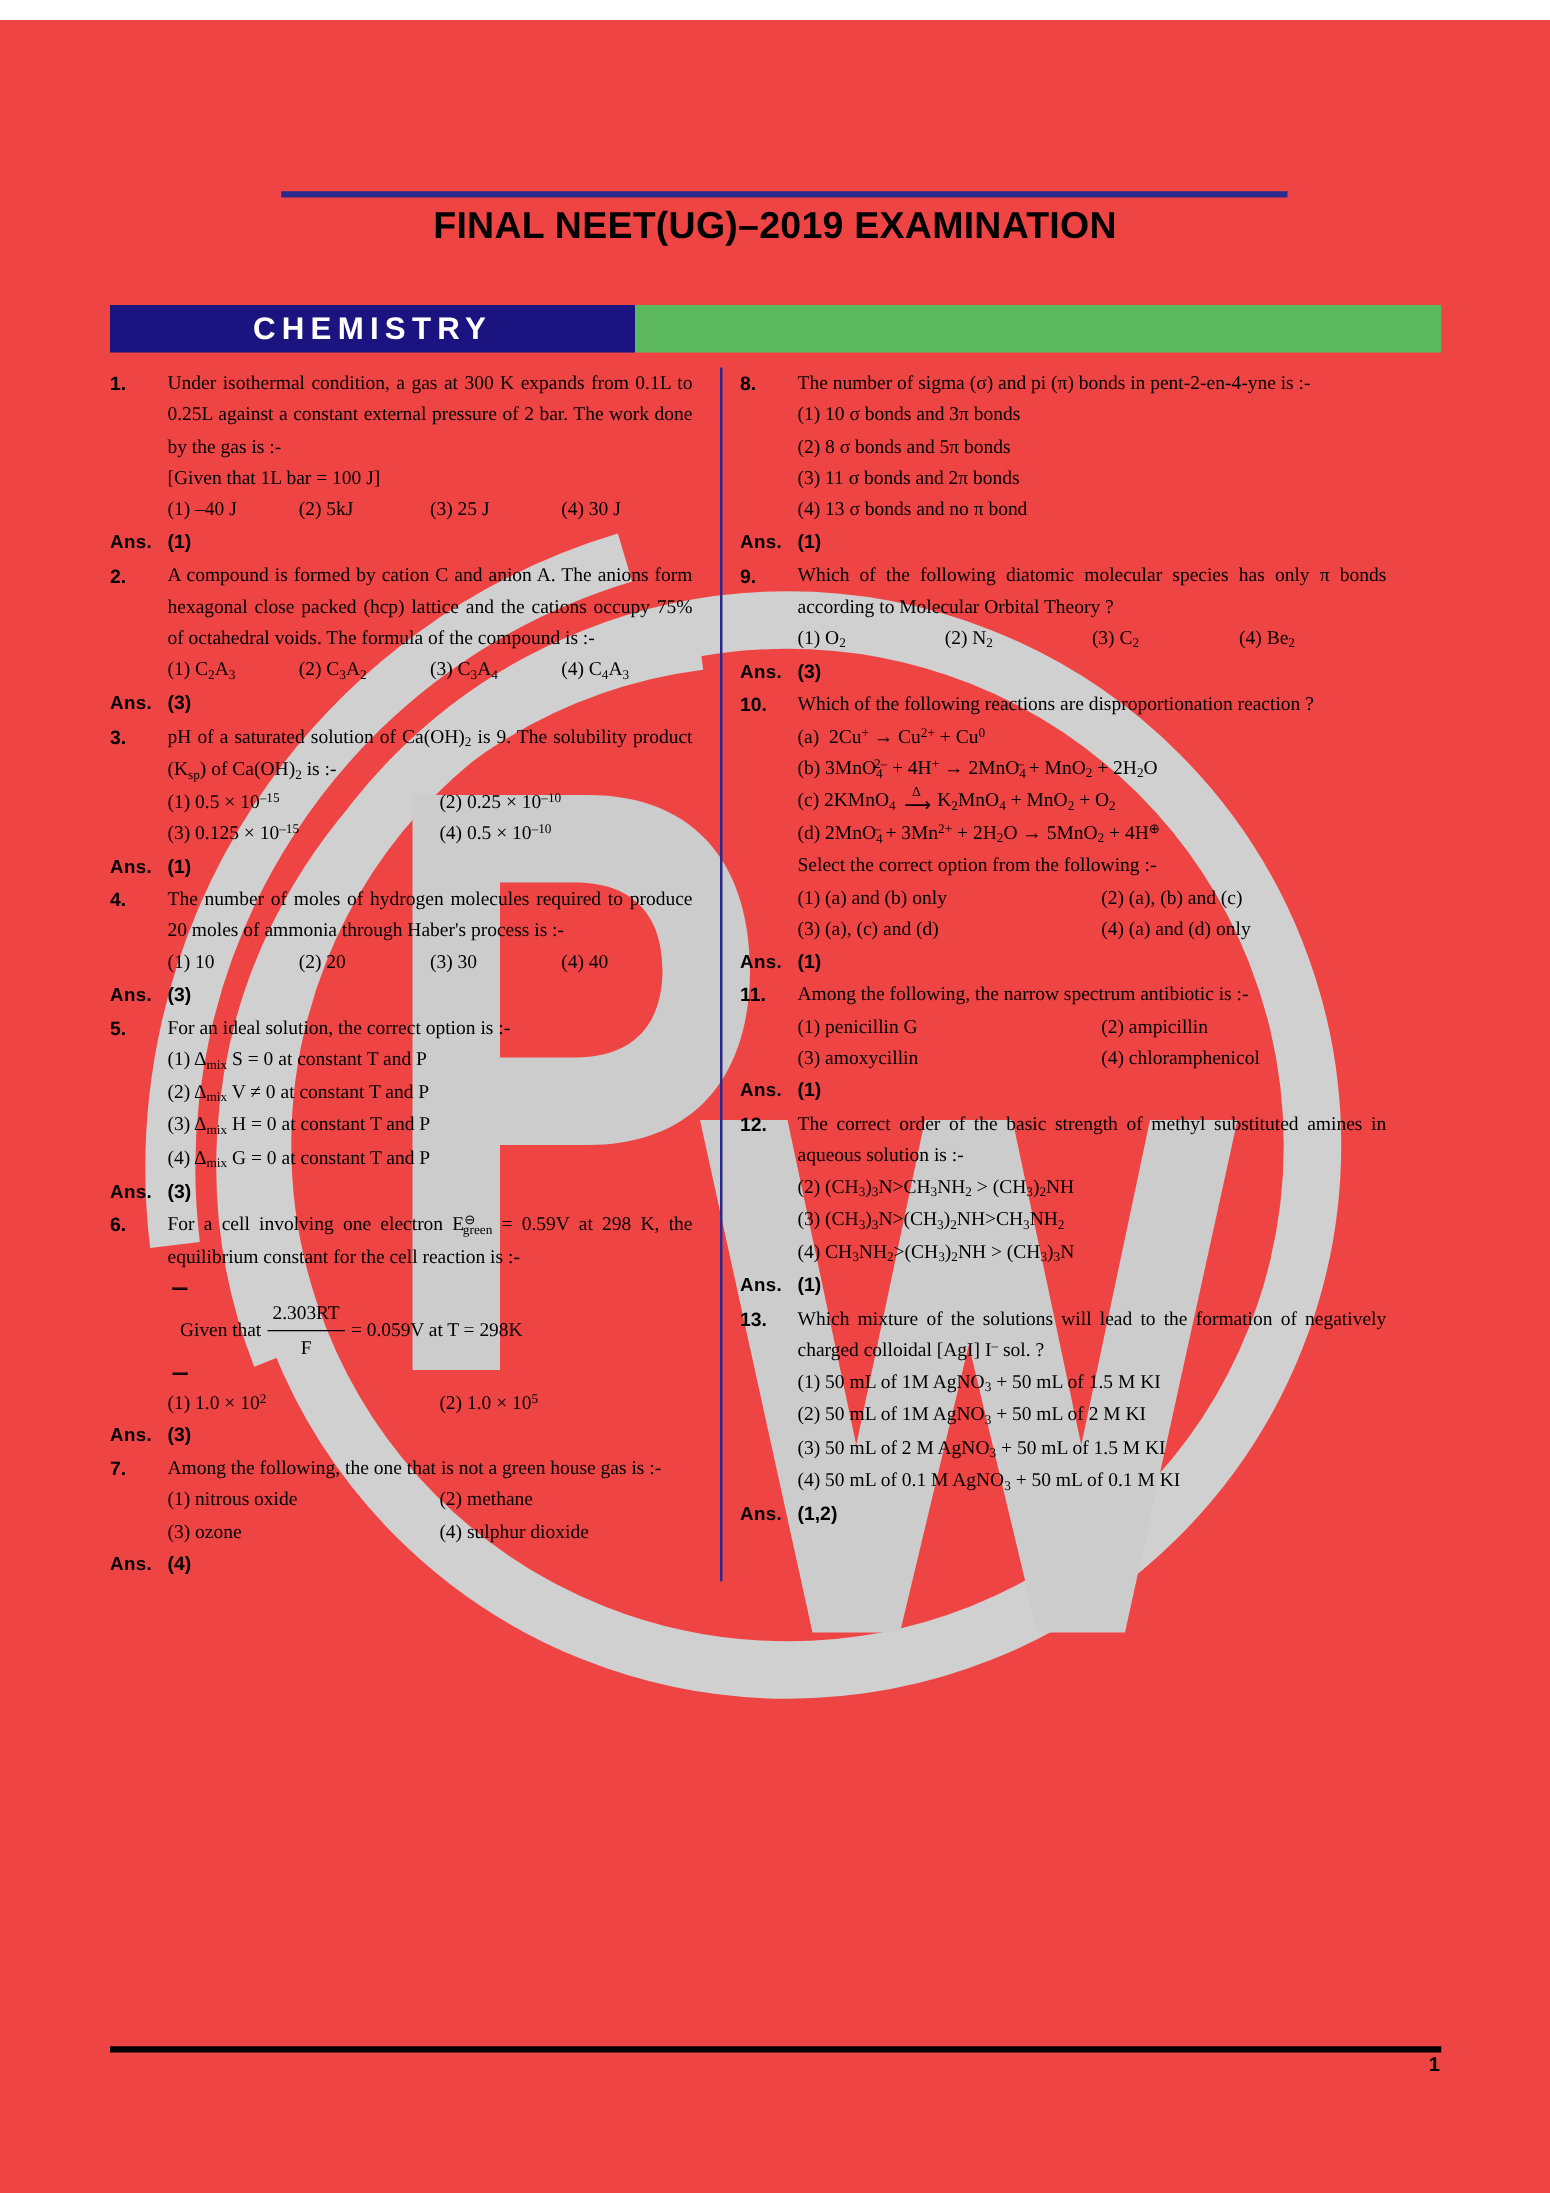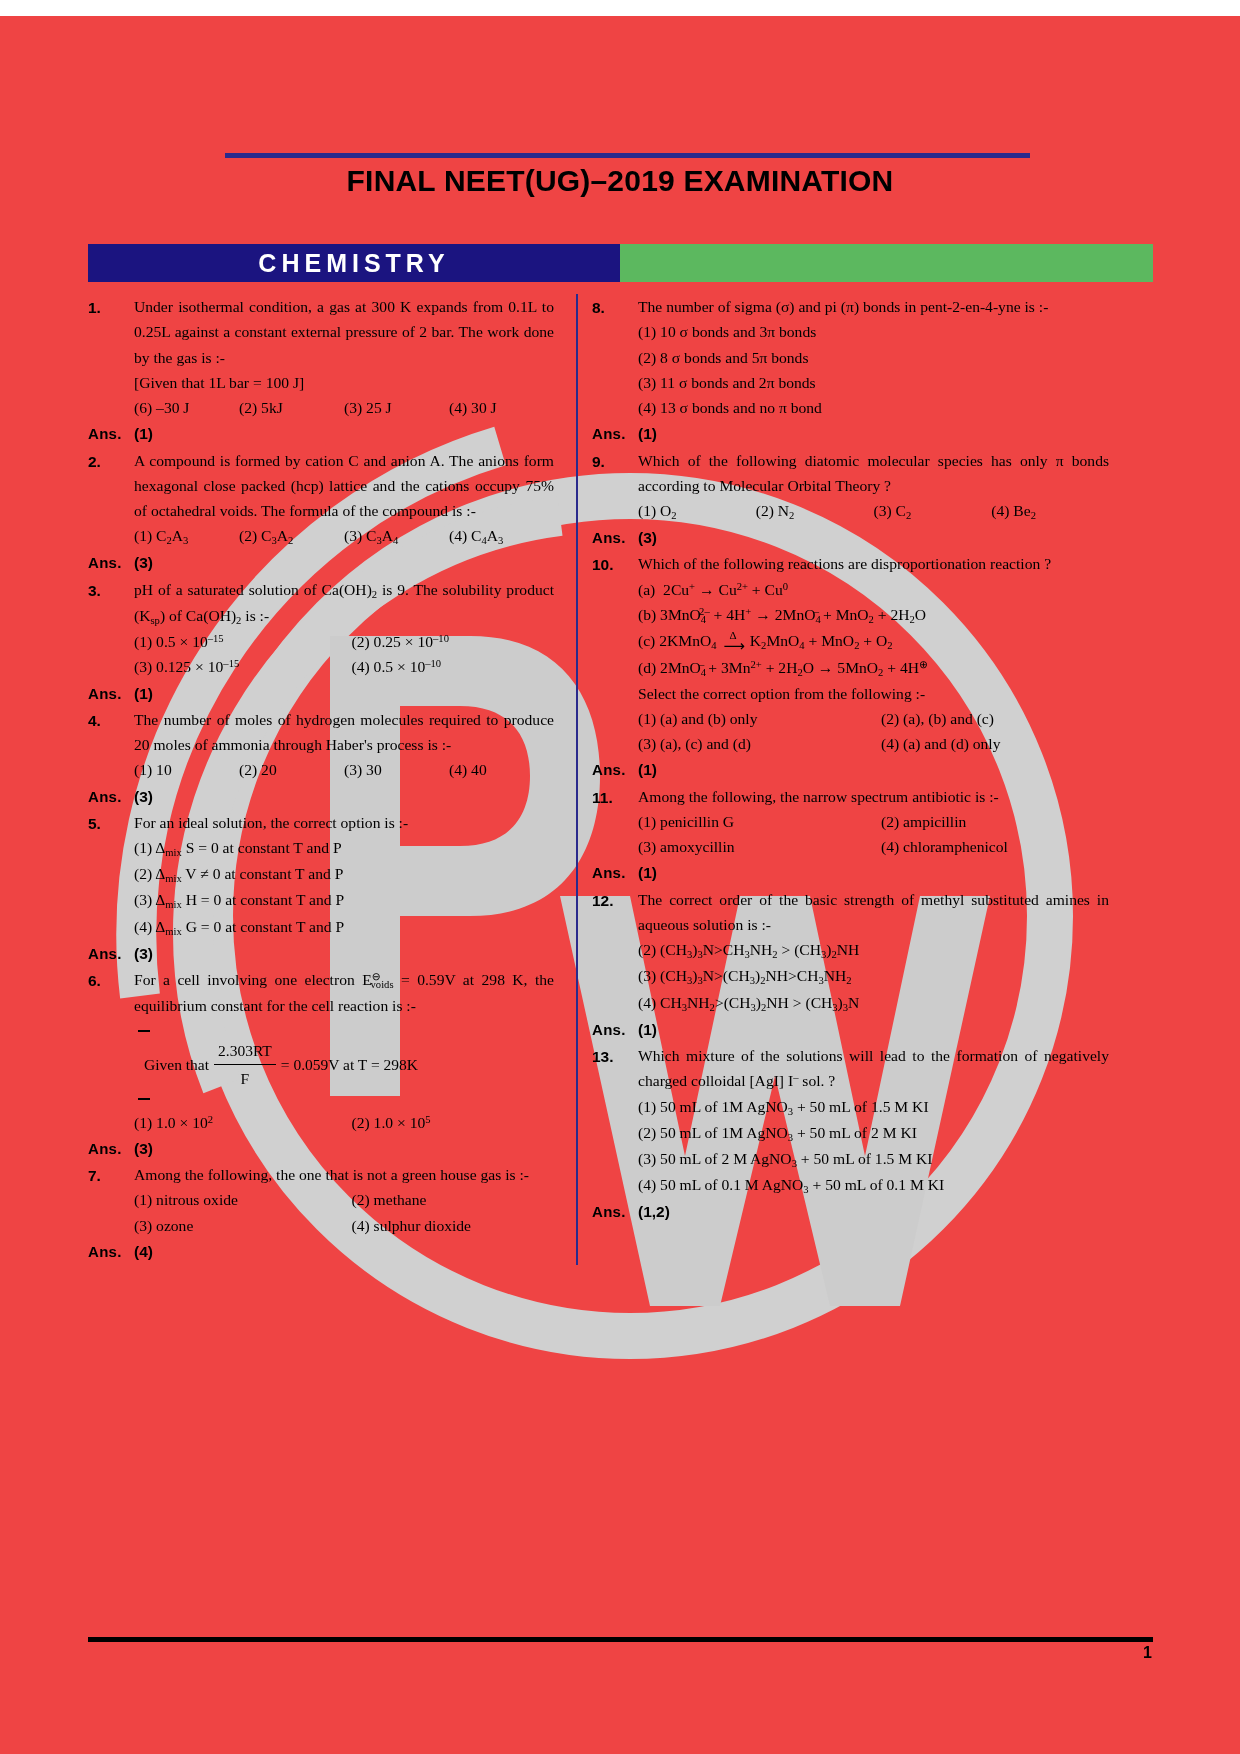--- a/index.html
+++ b/index.html
@@ -51,21 +51,21 @@
 
   
   .subject-bar {
     position: absolute;
     left: 88px; top: 228px;
     width: 1065px; height: 38px;
     display: flex;
     z-index: 2;
   }
   .subject-bar .left {
-    width: 532px;
+    width: 420px;
     background: #1b1480;
     color: #ffffff;
     display: flex;
     align-items: center;
     justify-content: center;
     font-family: "Liberation Sans", sans-serif;
     font-weight: bold;
     font-size: 25px;
     letter-spacing: 5px;
   }
@@ -233,21 +233,21 @@
   <div class="columns">
 
     <div class="col left-col">
 
       <div class="qrow">
         <div class="qnum">1.</div>
         <div class="qbody">
           <div class="stem">Under isothermal condition, a gas at 300 K expands from 0.1L to 0.25L against a constant external pressure of 2 bar. The work done by the gas is :-</div>
           <div class="stem nojust">[Given that 1L bar = 100 J]</div>
           <div class="opts4">
-            <div>(6) –30 J</div>
+            <div>(1) –40 J</div>
             <div>(2) 5kJ</div>
             <div>(3) 25 J</div>
             <div>(4) 30 J</div>
           </div>
         </div>
       </div>
       <div class="qrow">
         <div class="qnum ans">Ans.</div>
         <div class="qbody ansval">(1)</div>
       </div>
@@ -318,21 +318,21 @@
         </div>
       </div>
       <div class="qrow">
         <div class="qnum ans">Ans.</div>
         <div class="qbody ansval">(3)</div>
       </div>
 
       <div class="qrow">
         <div class="qnum">6.</div>
         <div class="qbody">
-          <div class="stem">For a cell involving one electron E<sup>⊖</sup><sub style="margin-left:-10px">voids</sub> = 0.59V at 298 K, the equilibrium constant for the cell reaction is :-</div>
+          <div class="stem">For a cell involving one electron E<sup>⊖</sup><sub style="margin-left:-10px">green</sub> = 0.59V at 298 K, the equilibrium constant for the cell reaction is :-</div>
           <div class="given-box">
             <div class="brk l"></div>
             <div class="given-inner">
               <span>Given that</span>
               <span class="frac">
                 <span class="num">2.303RT</span>
                 <span class="den">F</span>
               </span>
               <span>= 0.059V at T = 298K</span>
             </div>

